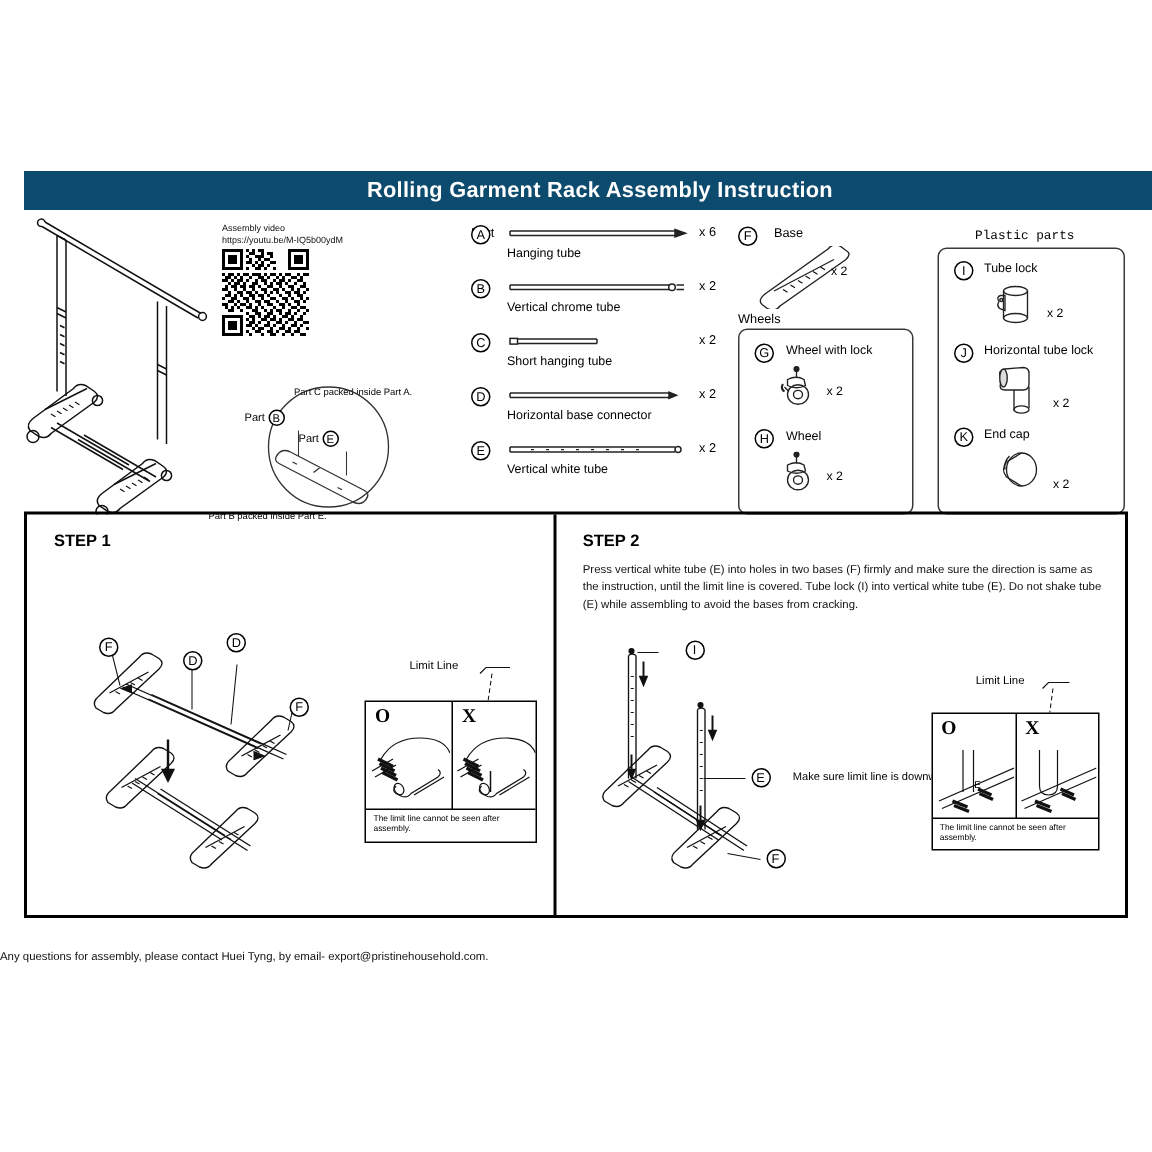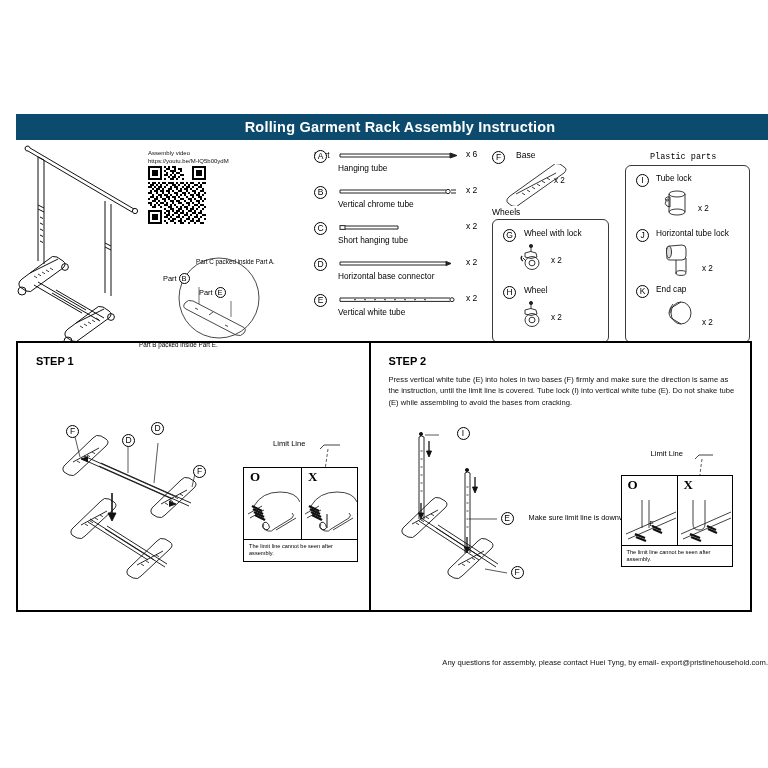--- a/index.html
+++ b/index.html
@@ -57,22 +57,22 @@
   .step.right .step-body{width:348px;}
 
   .note{position:absolute;font-size:7.4px;white-space:nowrap;}
 
   
   .inset{position:absolute;border:1.6px solid #000;box-sizing:border-box;background:#fff;}
   .inset-title{position:absolute;font-size:7.6px;}
   .inset-cap{position:absolute;font-size:5.6px;line-height:7px;}
   .ok-x{position:absolute;font-size:13px;font-weight:bold;font-family:"Liberation Serif",serif;}
 
-  .footer{position:absolute;left:0;top:633px;width:768px;text-align:right;
-          font-size:7.6px;color:#111;margin-top:25px;}
+  .footer{position:absolute;left:0;top:633px;width:768px;text-align:left;
+          font-size:7.6px;color:#111;}
 </style>
 </head>
 <body>
 
 <div class="page">
 
   <div class="header-bar">
     <div class="header-title">Rolling Garment Rack Assembly Instruction</div>
   </div>
 

